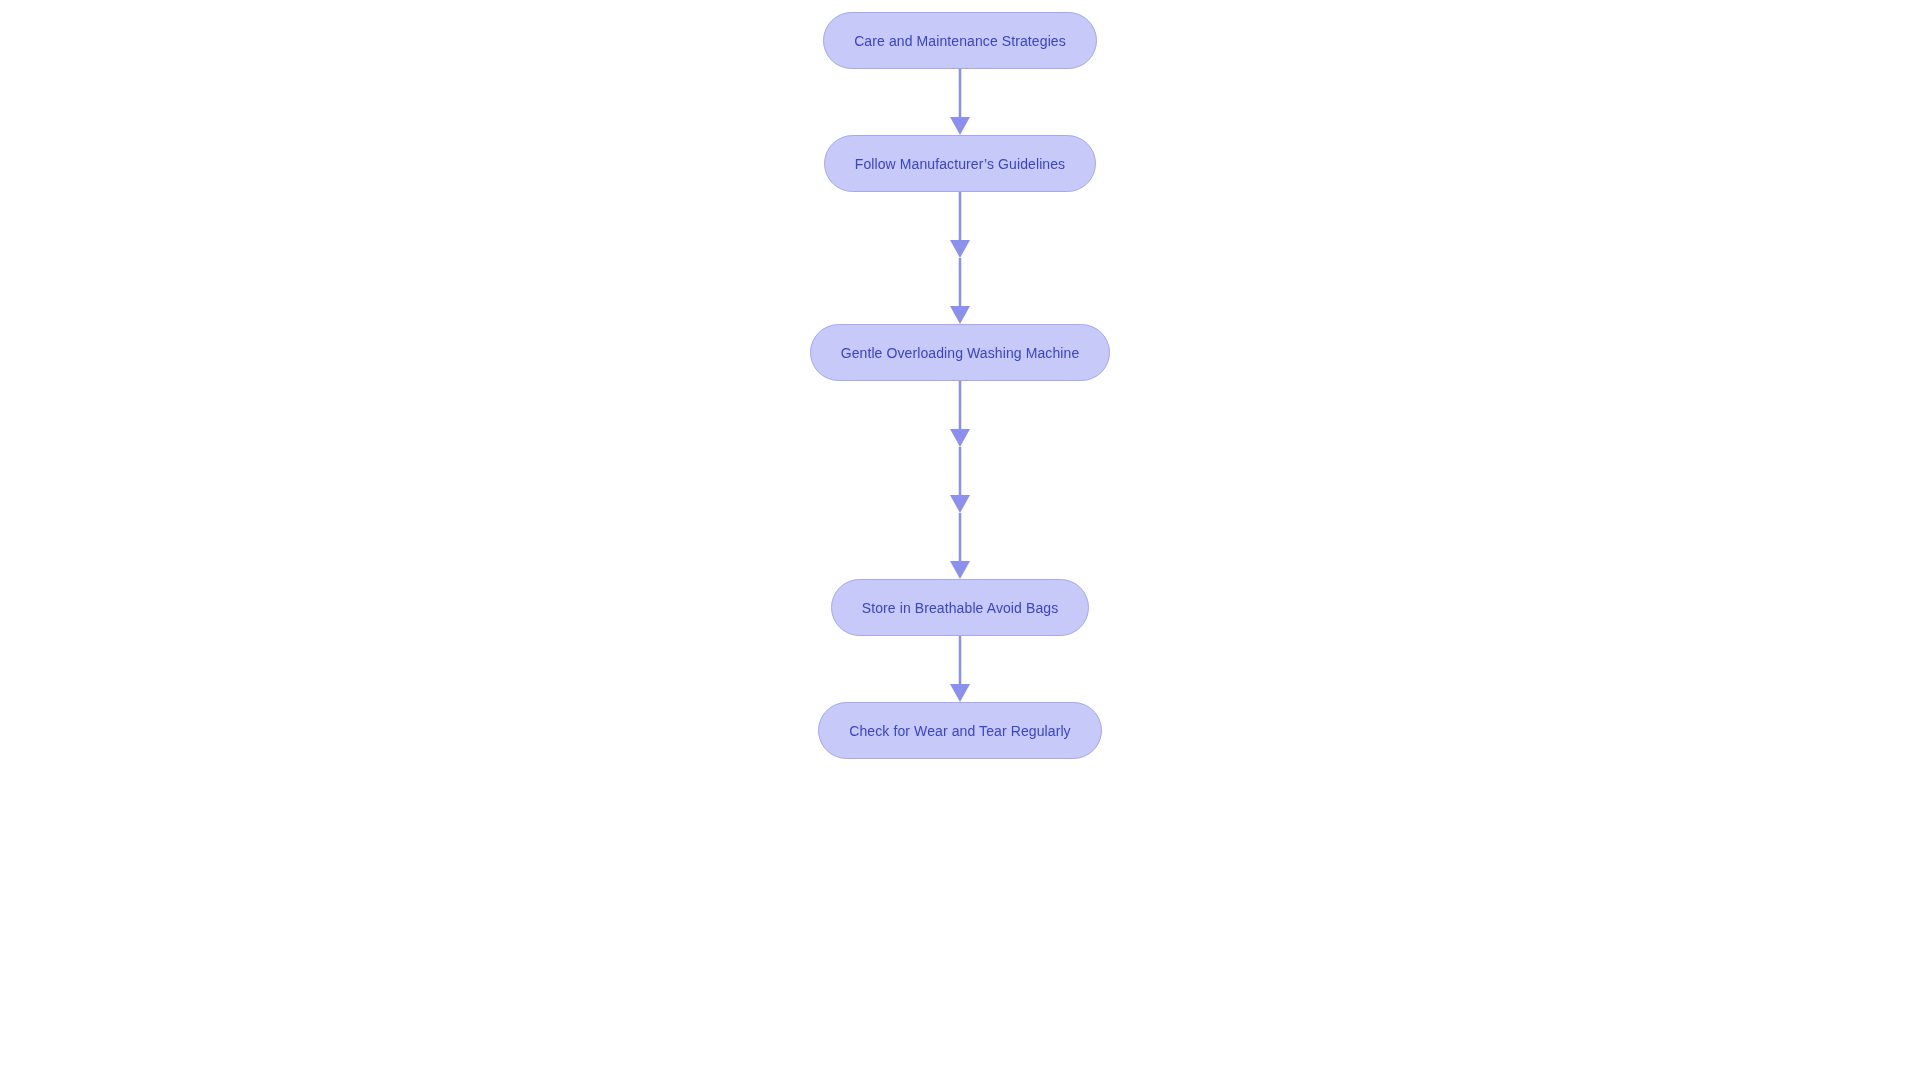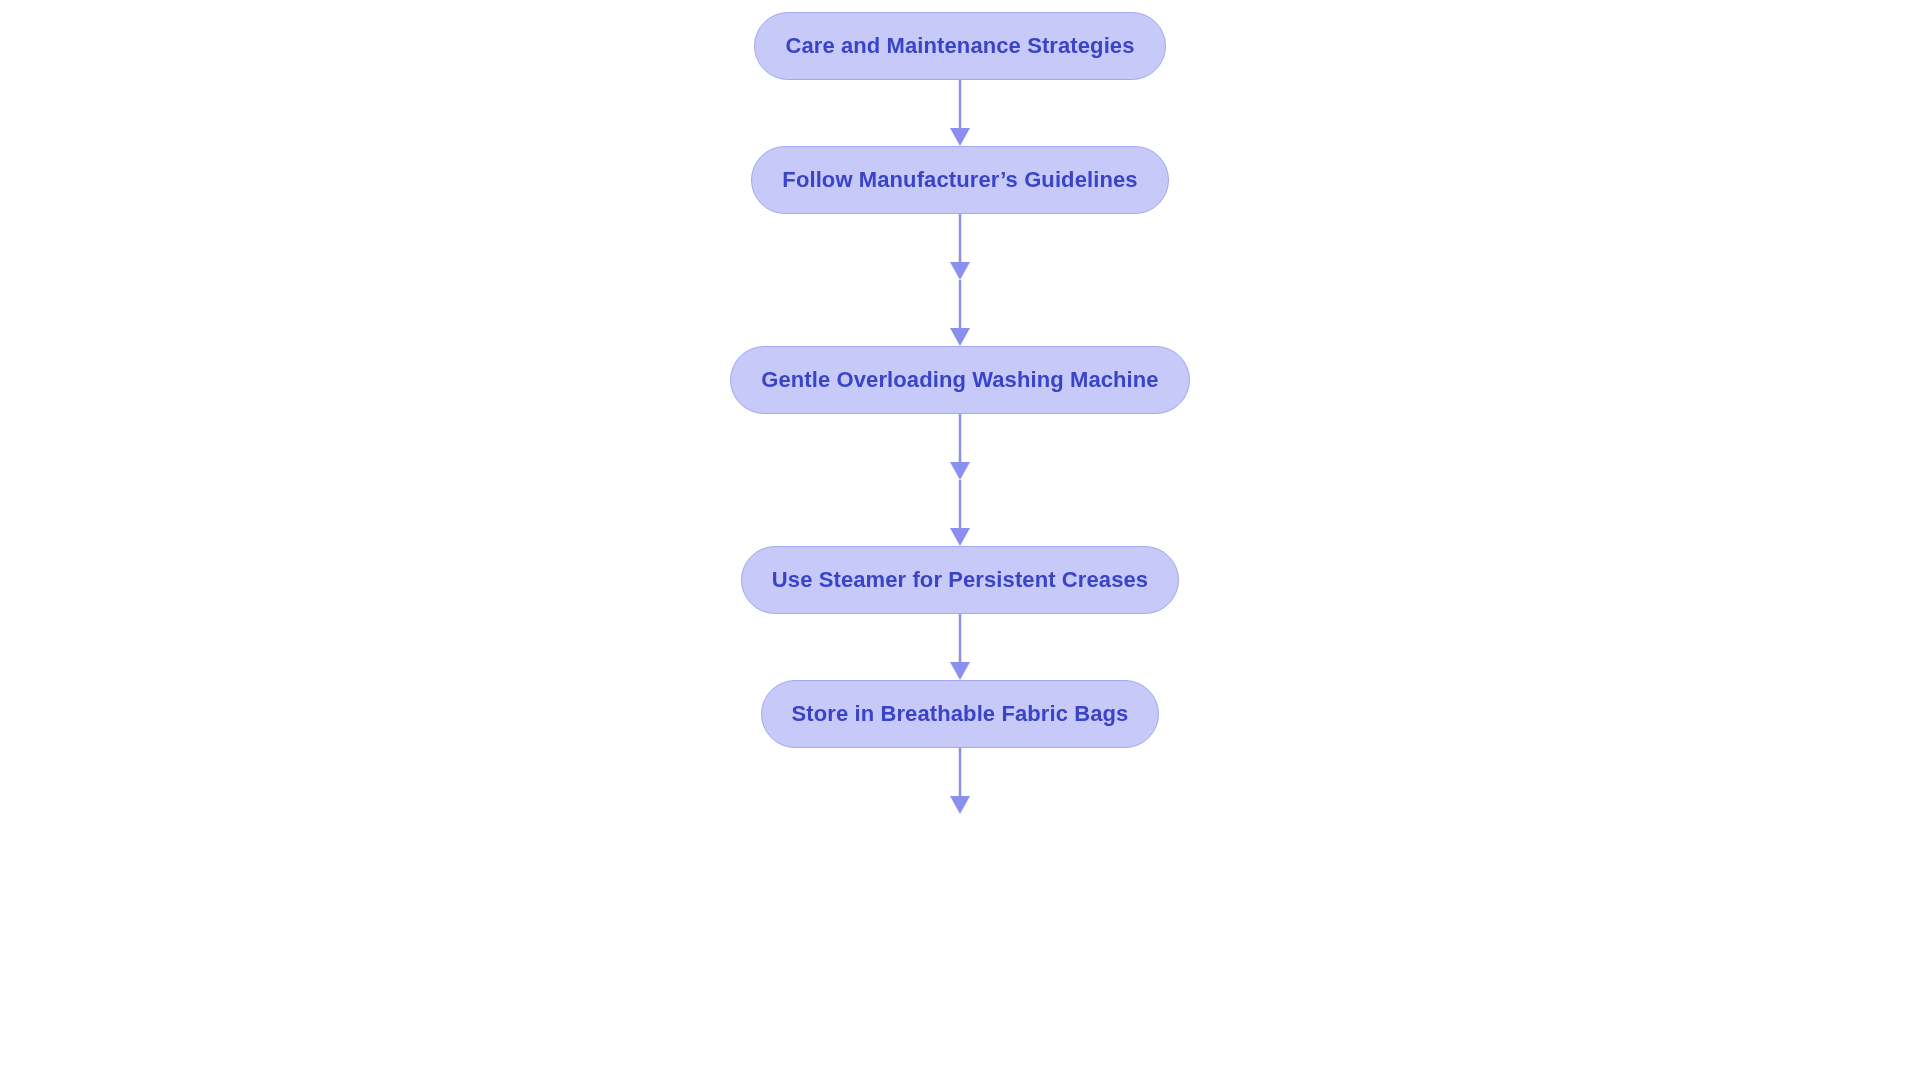--- a/index.html
+++ b/index.html
@@ -23,32 +23,32 @@
   }
   .flowchart {
     position: absolute;
     inset: 0;
     display: flex;
     flex-direction: column;
     align-items: center;
     padding-top: 12px;
   }
   .node {
-    height: 68px;
+    height: 57px;
     min-width: 190px;
     padding: 0 30px;
     display: inline-flex;
     align-items: center;
     justify-content: center;
     background: var(--node-fill);
     border: 1.5px solid var(--node-border);
     border-radius: 37px;
     color: var(--node-text);
-    font-size: 22px;
-    font-weight: 700;
+    font-size: 14px;
+    font-weight: 400;
     letter-spacing: 0.1px;
     white-space: nowrap;
     flex: 0 0 auto;
   }
   .connector {
     flex: 0 0 auto;
     display: block;
     color: var(--arrow);
   }
 </style>
@@ -90,33 +90,33 @@
       <line x1="12" y1="0" x2="12" y2="50" stroke="currentColor" stroke-width="2.5"></line>
       <polygon points="2,48 22,48 12,66" fill="currentColor"></polygon>
     </svg>
 
 
     <svg class="connector" width="24" height="66" viewBox="0 0 24 66">
       <line x1="12" y1="0" x2="12" y2="50" stroke="currentColor" stroke-width="2.5"></line>
       <polygon points="2,48 22,48 12,66" fill="currentColor"></polygon>
     </svg>
 
+
+    <svg class="connector" width="24" height="66" viewBox="0 0 24 66">
+      <line x1="12" y1="0" x2="12" y2="50" stroke="currentColor" stroke-width="2.5"></line>
+      <polygon points="2,48 22,48 12,66" fill="currentColor"></polygon>
+    </svg>
+
     <div class="node">
-      <span>Use Steamer for Persistent Creases</span>
+      <span>Store in Breathable Avoid Bags</span>
     </div>
 
     <svg class="connector" width="24" height="66" viewBox="0 0 24 66">
       <line x1="12" y1="0" x2="12" y2="50" stroke="currentColor" stroke-width="2.5"></line>
       <polygon points="2,48 22,48 12,66" fill="currentColor"></polygon>
     </svg>
 
     <div class="node">
-      <span>Store in Breathable Fabric Bags</span>
+      <span>Check for Wear and Tear Regularly</span>
     </div>
-
-    <svg class="connector" width="24" height="66" viewBox="0 0 24 66">
-      <line x1="12" y1="0" x2="12" y2="50" stroke="currentColor" stroke-width="2.5"></line>
-      <polygon points="2,48 22,48 12,66" fill="currentColor"></polygon>
-    </svg>
-
 
   </div>
 </div>
 
 </body></html>

